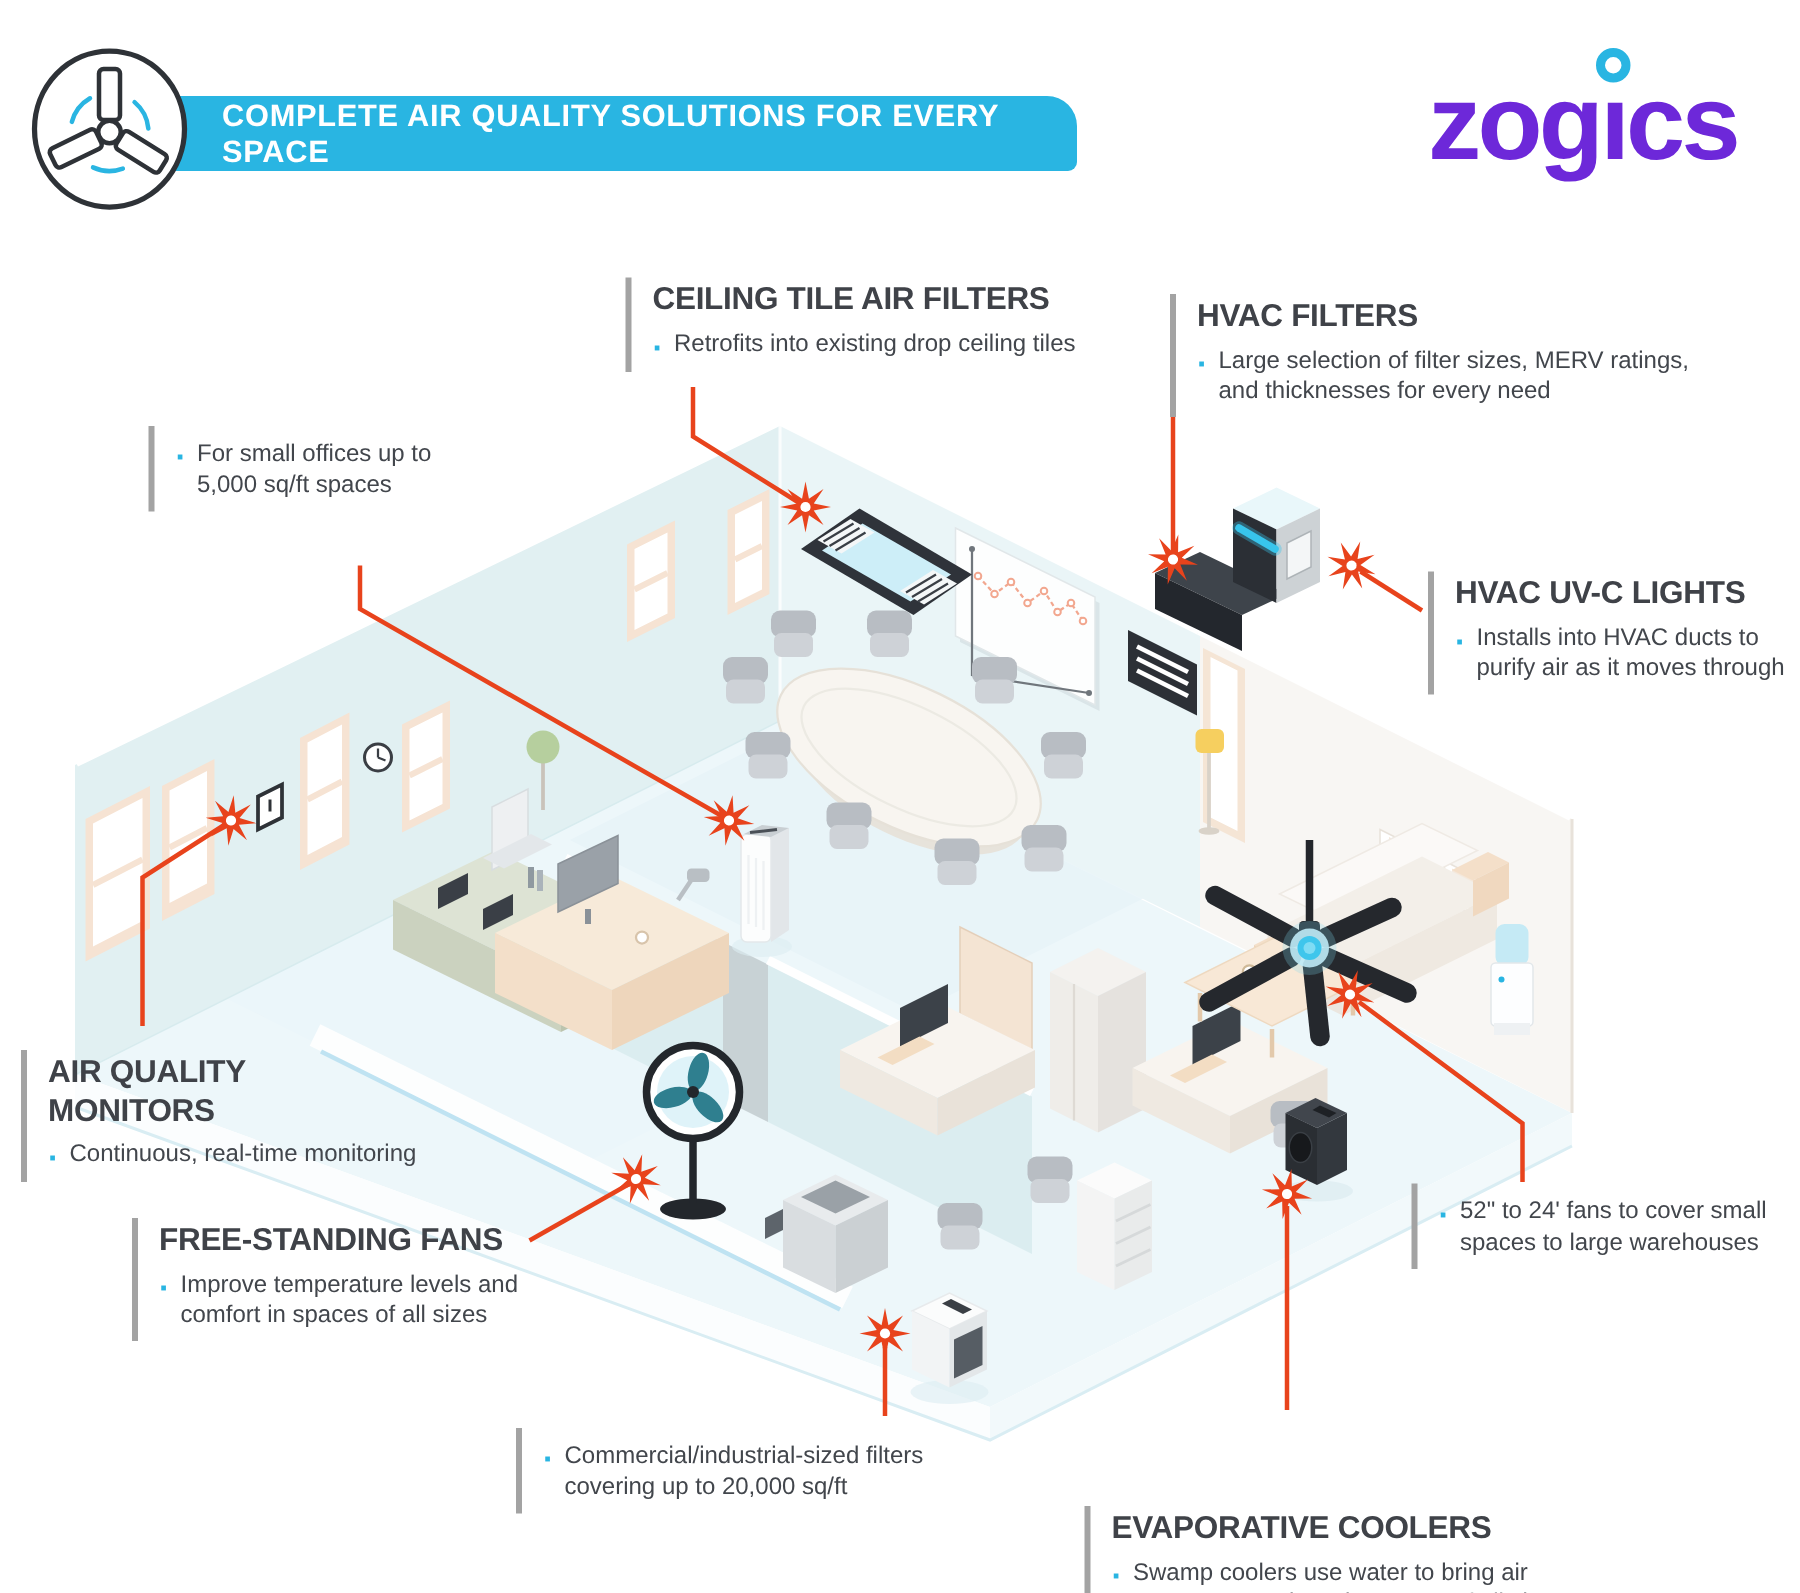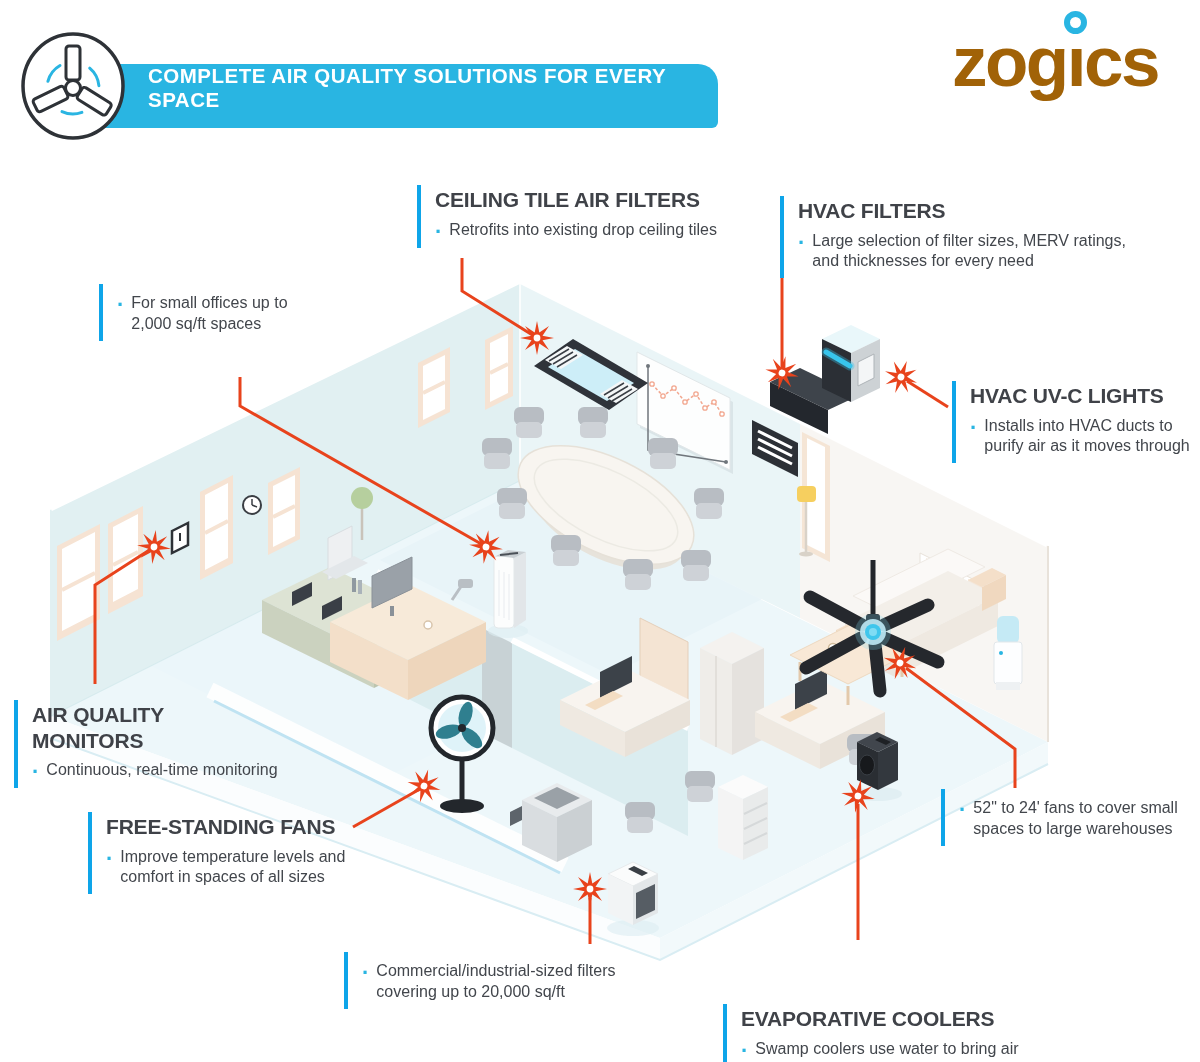--- a/index.html
+++ b/index.html
@@ -1,31 +1,31 @@
 <!DOCTYPE html>
 <html><head>
 <meta charset="utf-8">
 <style>
   html,body{margin:0;padding:0;background:#fff;}
   .stage{position:relative;width:1200px;height:1062px;background:#ffffff;overflow:hidden;
          font-family:"Liberation Sans",sans-serif;}
   .scene-svg{position:absolute;left:0;top:0;z-index:1;}
   
-  .banner{position:absolute;left:76px;top:64px;width:642px;height:64px;background:#29b5e2;
-          border-radius:0 20px 6px 0;display:flex;align-items:flex-start;padding-left:72px;
+  .banner{position:absolute;left:76px;top:64px;width:642px;height:50px;background:#29b5e2;
+          border-radius:0 20px 6px 0;display:flex;align-items:flex-end;padding-left:72px;
           box-sizing:border-box;z-index:2;}
   .banner-text{color:#ffffff;font-size:20.5px;font-weight:700;letter-spacing:.5px;}
   .fan-logo{position:absolute;left:18px;top:30px;z-index:3;}
-  .logo{position:absolute;left:952px;top:26px;z-index:3;color:#a16207;font-size:71px;
+  .logo{position:absolute;left:952px;top:47px;z-index:3;color:#6d28d9;font-size:71px;
         font-weight:700;letter-spacing:-2.5px;line-height:1;}
   .logo-i{position:relative;display:inline-block;}
   .logo-dot{position:absolute;left:-3px;top:-15px;width:11px;height:11px;
             border:6.5px solid #29b5e2;border-radius:50%;}
   
-  .co{position:absolute;z-index:2;border-left:4px solid #0ea5e9;padding:2px 0 6px 14px;}
+  .co{position:absolute;z-index:2;border-left:4px solid #a3a3a3;padding:2px 0 6px 14px;}
   .co-title{margin:0;font-size:21px;line-height:1.22;font-weight:700;color:#3f4248;
             letter-spacing:-0.2px;}
   .co-title.nowrap{white-space:nowrap;}
   .co-bullet{display:flex;margin-top:7px;font-size:16px;line-height:1.3;color:#42464c;}
   .co-dot{color:#29b5e2;font-weight:700;font-size:22px;line-height:1;margin-right:7px;
           position:relative;top:1px;}
 </style>
 </head>
 <body>
 
@@ -389,21 +389,21 @@
     <h2 class="co-title nowrap">HVAC FILTERS</h2>
     <div class="co-bullet">
       <span class="co-dot">·</span>
       <span style="max-width:320px">Large selection of filter sizes, MERV ratings, and thicknesses for every need</span>
     </div>
   </div>
 
   <div class="co" style="left:99px;top:284px;">
     <div class="co-bullet">
       <span class="co-dot">·</span>
-      <span style="max-width:170px">For small offices up to 2,000 sq/ft spaces</span>
+      <span style="max-width:170px">For small offices up to 5,000 sq/ft spaces</span>
     </div>
   </div>
 
   <div class="co" style="left:952px;top:381px;">
     <h2 class="co-title nowrap">HVAC UV-C LIGHTS</h2>
     <div class="co-bullet">
       <span class="co-dot">·</span>
       <span style="max-width:232px">Installs into HVAC ducts to purify air as it moves through</span>
     </div>
   </div>

